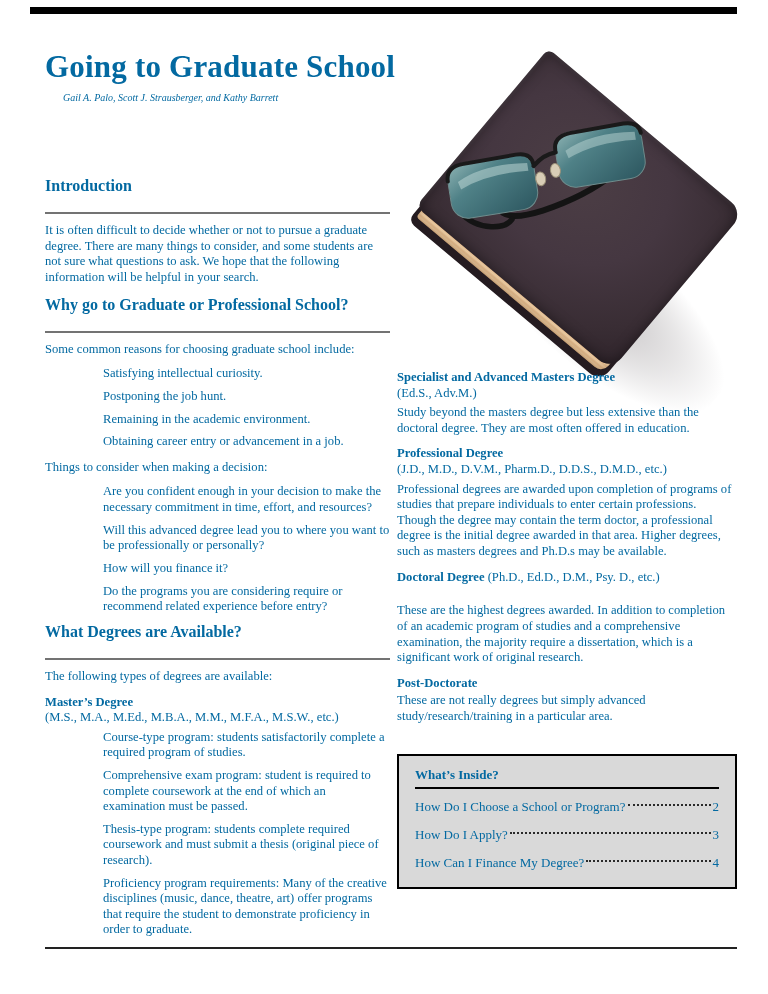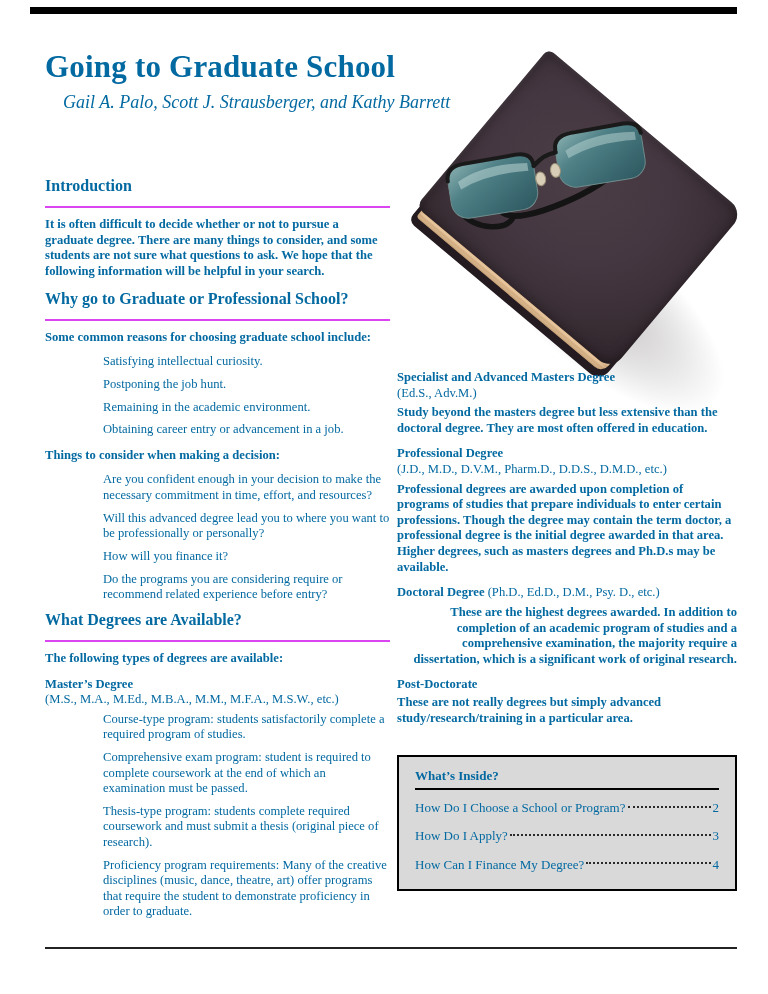--- a/index.html
+++ b/index.html
@@ -6,28 +6,28 @@
   .page{
     position:relative; width:768px; height:994px; background:#ffffff;
     font-family:"Liberation Serif","DejaVu Serif",serif; color:#0369a1;
     overflow:hidden; margin:0 auto;
   }
   .top-rule{position:absolute;left:30px;top:7px;width:707px;height:7px;background:#000;}
   .bottom-rule{position:absolute;left:45px;top:947px;width:692px;height:2px;background:#222;}
 
   .title-block{position:absolute;left:45px;top:50px;width:420px;}
   .doc-title{font-size:31px;font-weight:bold;letter-spacing:0.2px;margin:0;line-height:1.1;}
-  .doc-authors{font-size:18px;font-style:italic;margin:8px 0 0 18px;}
+  .doc-authors{font-size:10px;font-style:italic;margin:8px 0 0 18px;}
 
   .col-left{position:absolute;left:45px;top:176px;width:345px;font-size:12.6px;line-height:1.24;}
   .col-right{position:absolute;left:397px;top:370px;width:340px;font-size:12.6px;line-height:1.24;}
 
-  h2.section{font-size:16px;font-weight:bold;margin:0 0 9px 0;padding-bottom:11px;border-bottom:2px solid #d946ef;line-height:1.2;}
+  h2.section{font-size:16px;font-weight:bold;margin:0 0 9px 0;padding-bottom:17px;border-bottom:2px solid #737373;line-height:1.2;}
   .gap-above{margin-top:15px;}
-  p.body{margin:0 0 9px 0;font-weight:bold;}
+  p.body{margin:0 0 9px 0;}
   p.item{margin:0 0 7px 0;padding-left:58px;}
   .subhead{font-weight:bold;margin:10px 0 0 0;}
   .abbrev{margin:0 0 4px 0;}
   .inline-head{font-weight:bold;}
 
   
   .inside-box{margin-top:29px;border:2px solid #000;background:#d9d9d9;padding:11px 16px 16px 16px;}
   .inside-title{font-size:13px;font-weight:bold;margin:0 0 10px 0;padding-bottom:4px;border-bottom:2.5px solid #000;}
   .toc-row{display:flex;align-items:center;font-size:13px;margin:0 0 12px 0;}
   .toc-row:last-child{margin-bottom:0;}
@@ -130,21 +130,21 @@
 
     <p class="subhead" style="margin-top:0;" data-interactable="false">Specialist and Advanced Masters Degree</p>
     <p class="abbrev" data-interactable="false">(Ed.S., Adv.M.)</p>
     <p class="body" data-interactable="false">Study beyond the masters degree but less extensive than the doctoral degree. They are most often offered in education.</p>
 
     <p class="subhead" data-interactable="false">Professional Degree</p>
     <p class="abbrev" data-interactable="false">(J.D., M.D., D.V.M., Pharm.D., D.D.S., D.M.D., etc.)</p>
     <p class="body" data-interactable="false">Professional degrees are awarded upon completion of programs of studies that prepare individuals to enter certain professions. Though the degree may contain the term doctor, a professional degree is the initial degree awarded in that area. Higher degrees, such as masters degrees and Ph.D.s may be available.</p>
 
     <p class="subhead" data-interactable="false"><span class="inline-head" data-interactable="false">Doctoral Degree</span><span data-interactable="false" style="font-weight:normal;"> (Ph.D., Ed.D., D.M., Psy. D., etc.)</span></p>
-    <p class="body" style="margin-top:4px;text-align:right;" data-interactable="false">These are the highest degrees awarded. In addition to completion of an academic program of studies and a comprehensive examination, the majority require a dissertation, which is a significant work of original research.</p>
+    <p class="body" style="margin-top:18px;" data-interactable="false">These are the highest degrees awarded. In addition to completion of an academic program of studies and a comprehensive examination, the majority require a dissertation, which is a significant work of original research.</p>
 
     <p class="subhead" data-interactable="false">Post-Doctorate</p>
     <p class="body" style="margin-top:2px;" data-interactable="false">These are not really degrees but simply advanced study/research/training in a particular area.</p>
 
     <div class="inside-box" data-interactable="false">
       <div class="inside-title" data-interactable="false">What’s Inside?</div>
       <div class="toc-row" data-interactable="false">
         <span class="toc-label" data-interactable="false">How Do I Choose a School or Program?</span>
         <span class="toc-dots" data-interactable="false"></span>
         <span class="toc-page" data-interactable="false">2</span>

